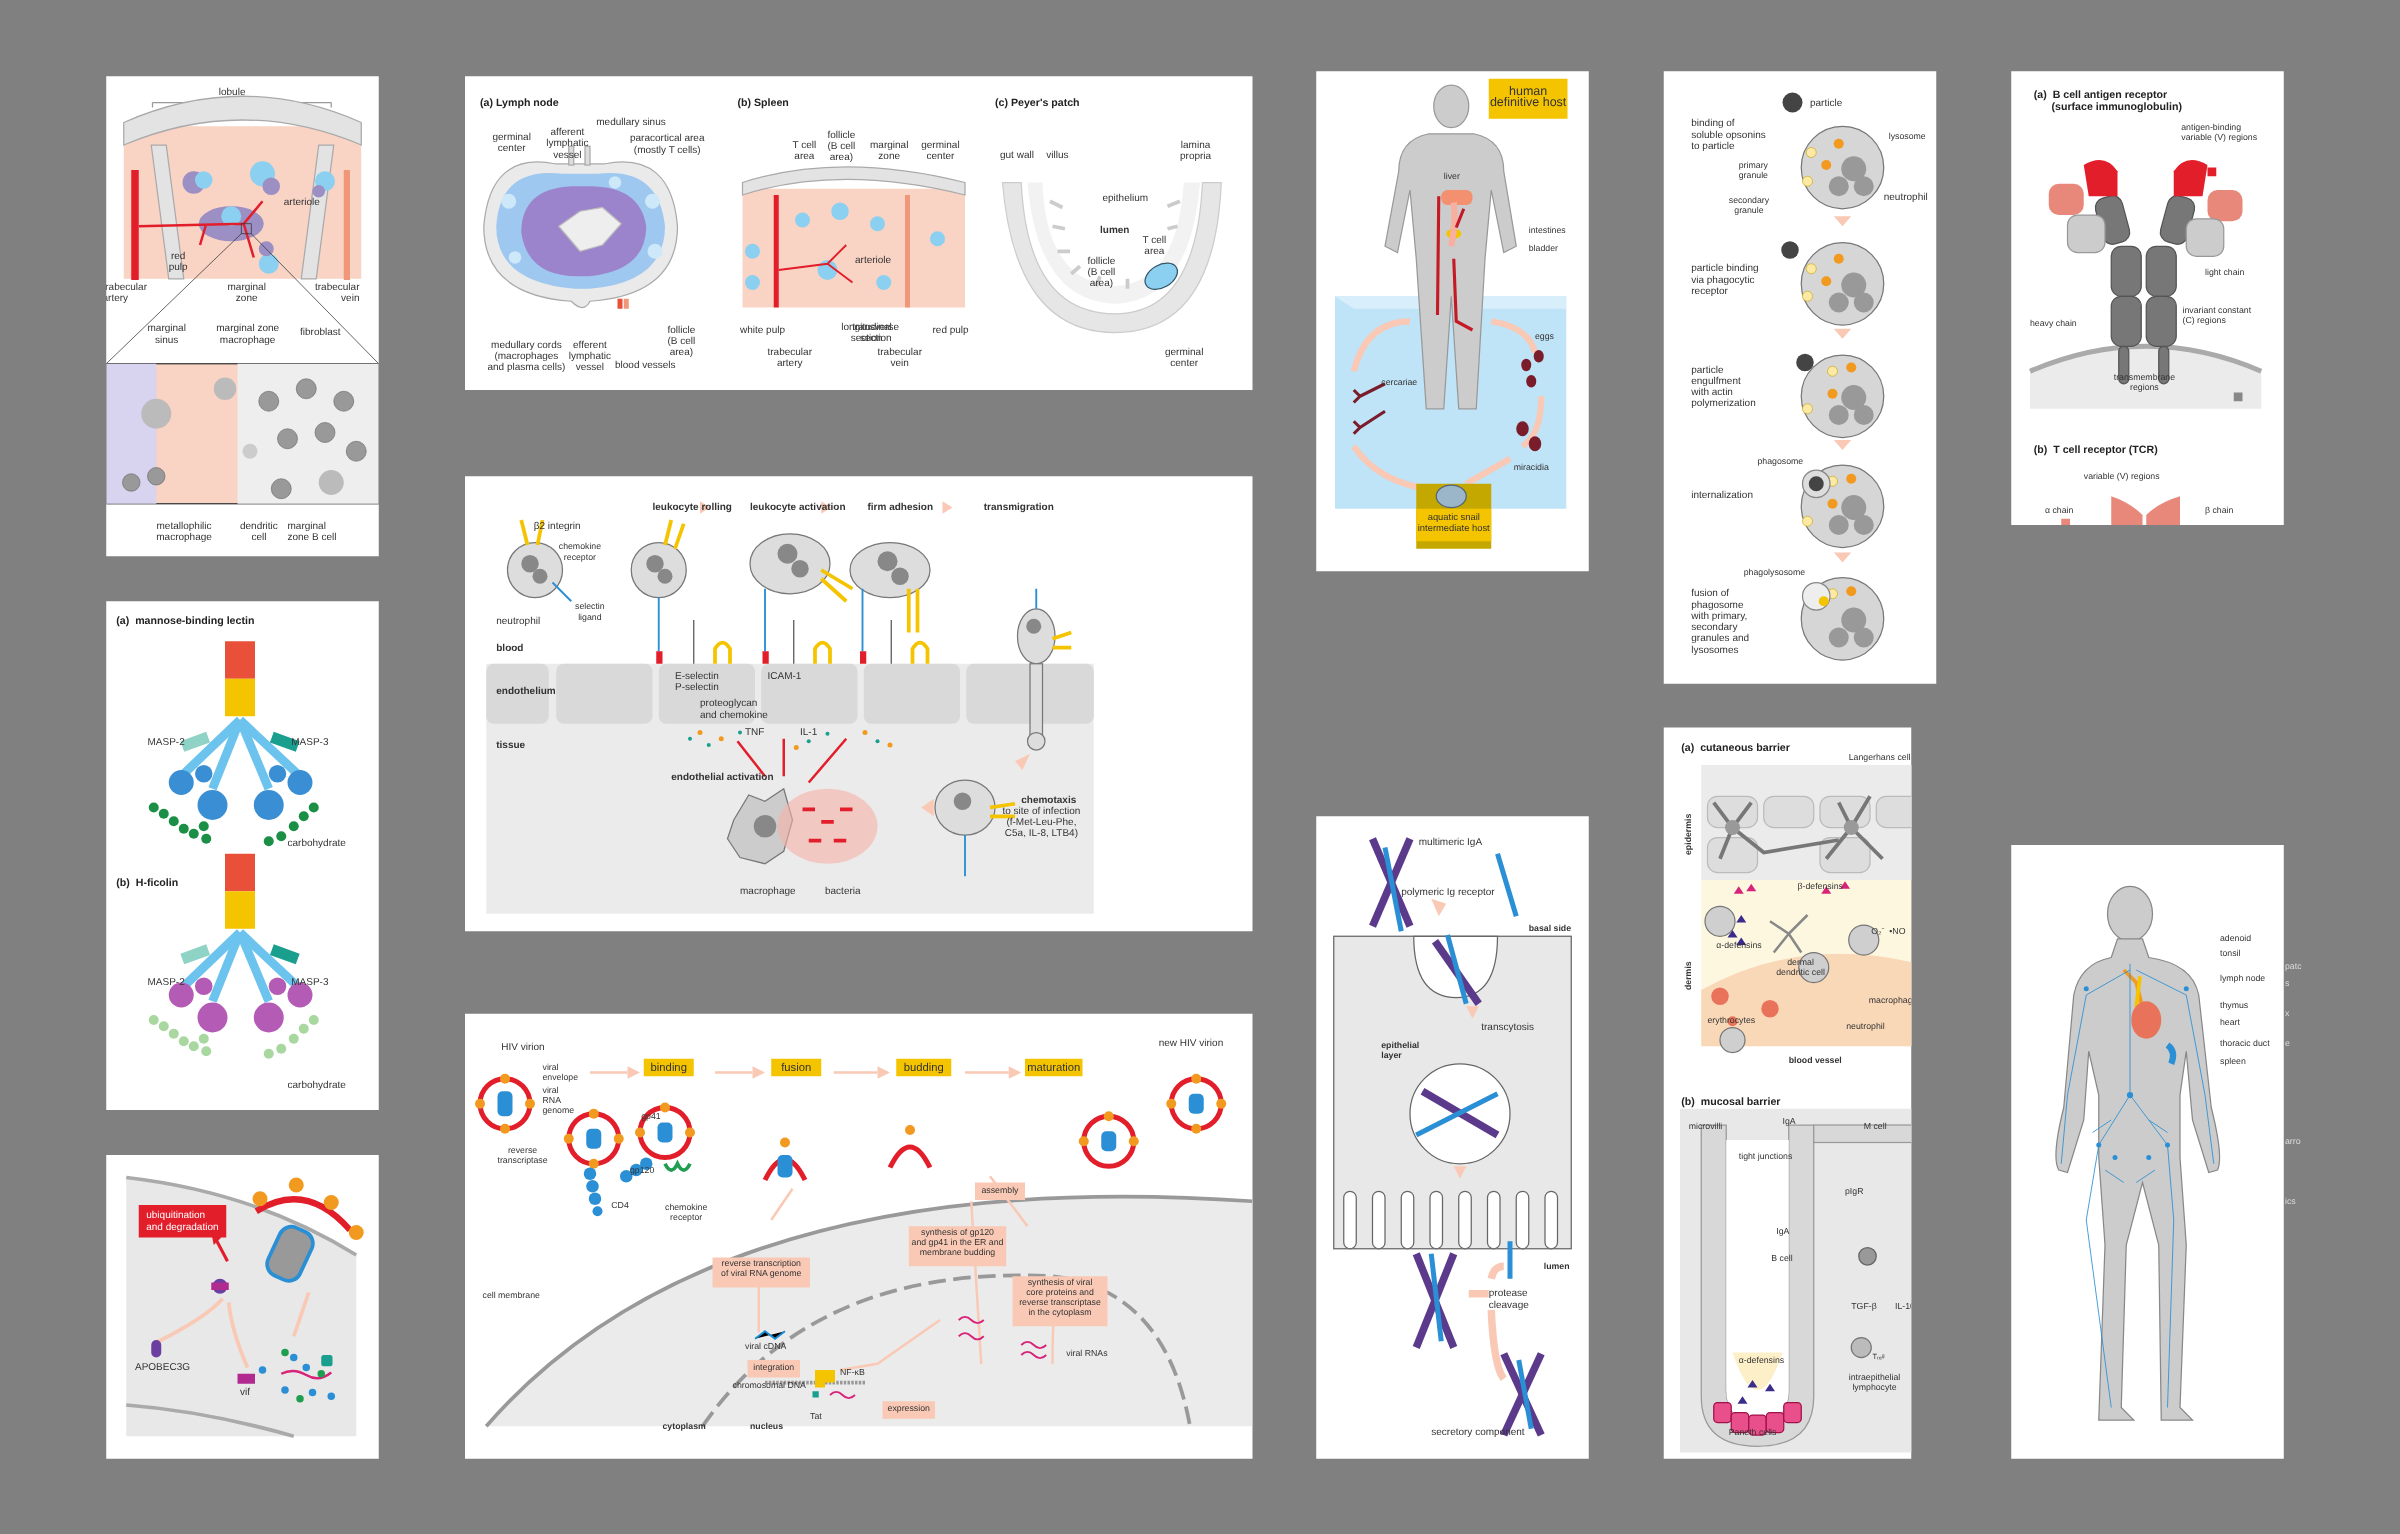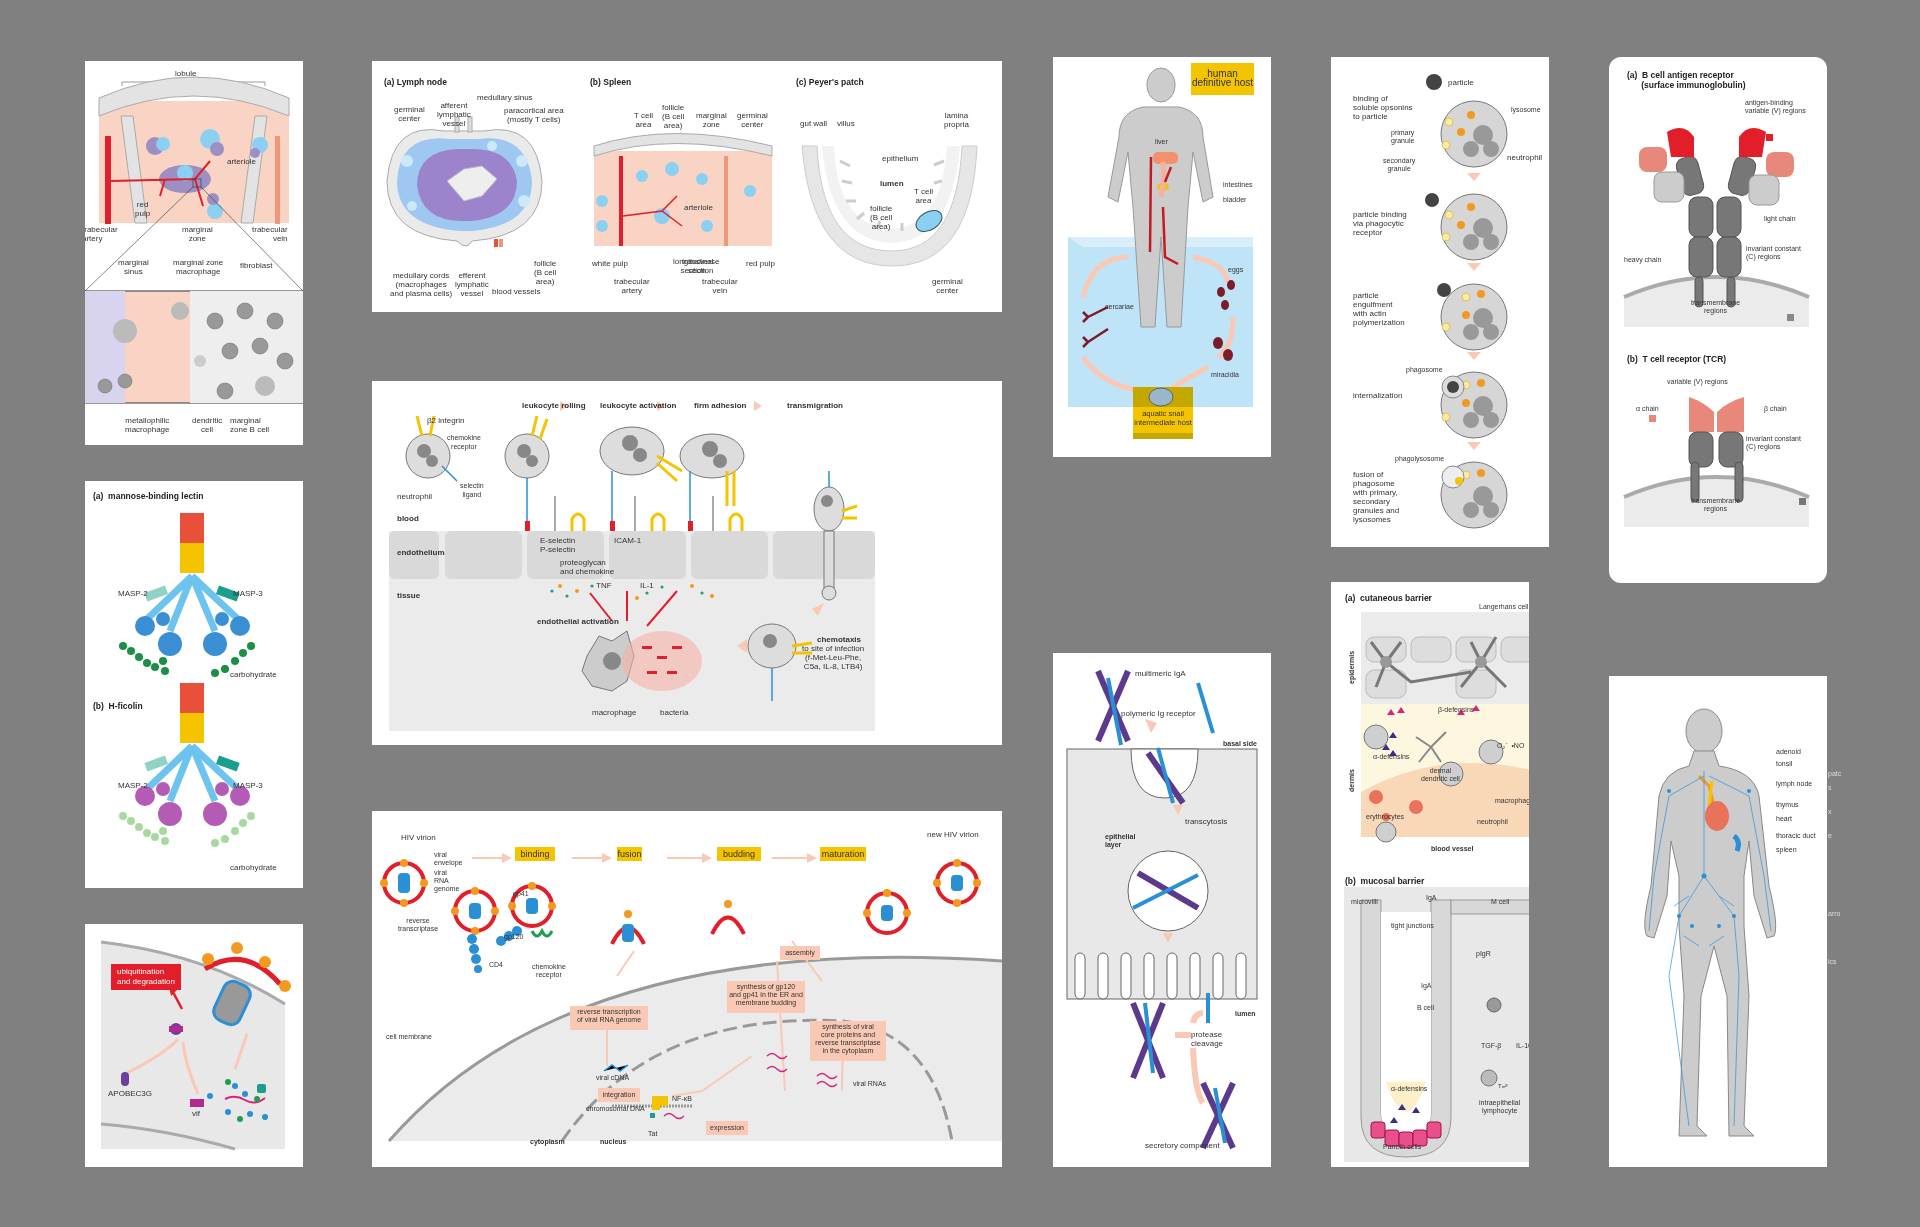--- a/index.html
+++ b/index.html
@@ -537,21 +537,21 @@
         <path d="M292 305 q5-5 10 0 t10 0"></path>
       </g>
     <path d="M240 295 L320 295" stroke="#999" stroke-width="3" stroke-dasharray="2 1"></path>
     <rect x="280" y="285" width="8" height="14" fill="#f5c400"></rect>
       <rect x="288" y="285" width="8" height="10" fill="#f5c400"></rect>
     <rect x="278" y="302" width="5" height="5" fill="#1a9e8e"></rect>
   </svg>
   <span class="lbl" style="left:29px;top:22px;">HIV virion</span>
   <span class="lbl" style="left:555px;top:19px;">new HIV virion</span>
   <div class="ybox" style="left:143px;top:36px;width:40px;height:14px;line-height:14px;">binding</div>
-  <div class="ybox" style="left:245px;top:36px;width:25px;height:14px;line-height:14px;">fusion</div>
+  <div class="ybox" style="left:245px;top:36px;width:40px;height:14px;line-height:14px;">fusion</div>
   <div class="ybox" style="left:345px;top:36px;width:44px;height:14px;line-height:14px;">budding</div>
   <div class="ybox" style="left:448px;top:36px;width:46px;height:14px;line-height:14px;">maturation</div>
   <span class="lbl" style="left:62px;top:40px;font-size:7px;line-height:8px;">viral
 envelope</span>
   <span class="lbl" style="left:62px;top:58px;font-size:7px;line-height:8px;">viral
 RNA
 genome</span>
   <span class="lbl c" style="left:26px;top:106px;font-size:7px;line-height:8px;">reverse
 transcriptase</span>
   <span class="lbl" style="left:141px;top:78px;font-size:7px;">gp41</span>
@@ -858,21 +858,21 @@
   <span class="lbl" style="left:86px;top:421px;font-size:7px;">B cell</span>
   <span class="lbl" style="left:150px;top:459px;font-size:7px;">TGF-β</span>
   <span class="lbl" style="left:185px;top:459px;font-size:7px;">IL-10</span>
   <span class="lbl" style="left:167px;top:500px;font-size:6px;">Tᵣₑᵍ</span>
   <span class="lbl" style="left:60px;top:502px;font-size:7px;">α-defensins</span>
   <span class="lbl c" style="left:148px;top:517px;font-size:7px;line-height:8px;">intraepithelial
 lymphocyte</span>
   <span class="lbl" style="left:52px;top:560px;font-size:7px;">Paneth cells</span>
 </div>
 
-<div class="panel" style="left:1609px;top:57px;width:218px;height:526px;border-radius:12px;">
+<div class="panel" style="left:1609px;top:57px;width:218px;height:363px;">
   <svg width="218" height="490">
     <path d="M15 240 Q108 200 200 240 L200 270 L15 270Z" fill="#ebebeb"></path>
     <path d="M15 240 Q108 200 200 240" stroke="#aaa" stroke-width="4" fill="none"></path>
     <g fill="#777" stroke="#555">
       <rect x="80" y="140" width="24" height="40" rx="8"></rect>
         <rect x="108" y="140" width="24" height="40" rx="8"></rect>
       <rect x="80" y="180" width="24" height="40" rx="8"></rect>
         <rect x="108" y="180" width="24" height="40" rx="8"></rect>
       <rect x="86" y="220" width="8" height="30" rx="4"></rect>
         <rect x="118" y="220" width="8" height="30" rx="4"></rect>

